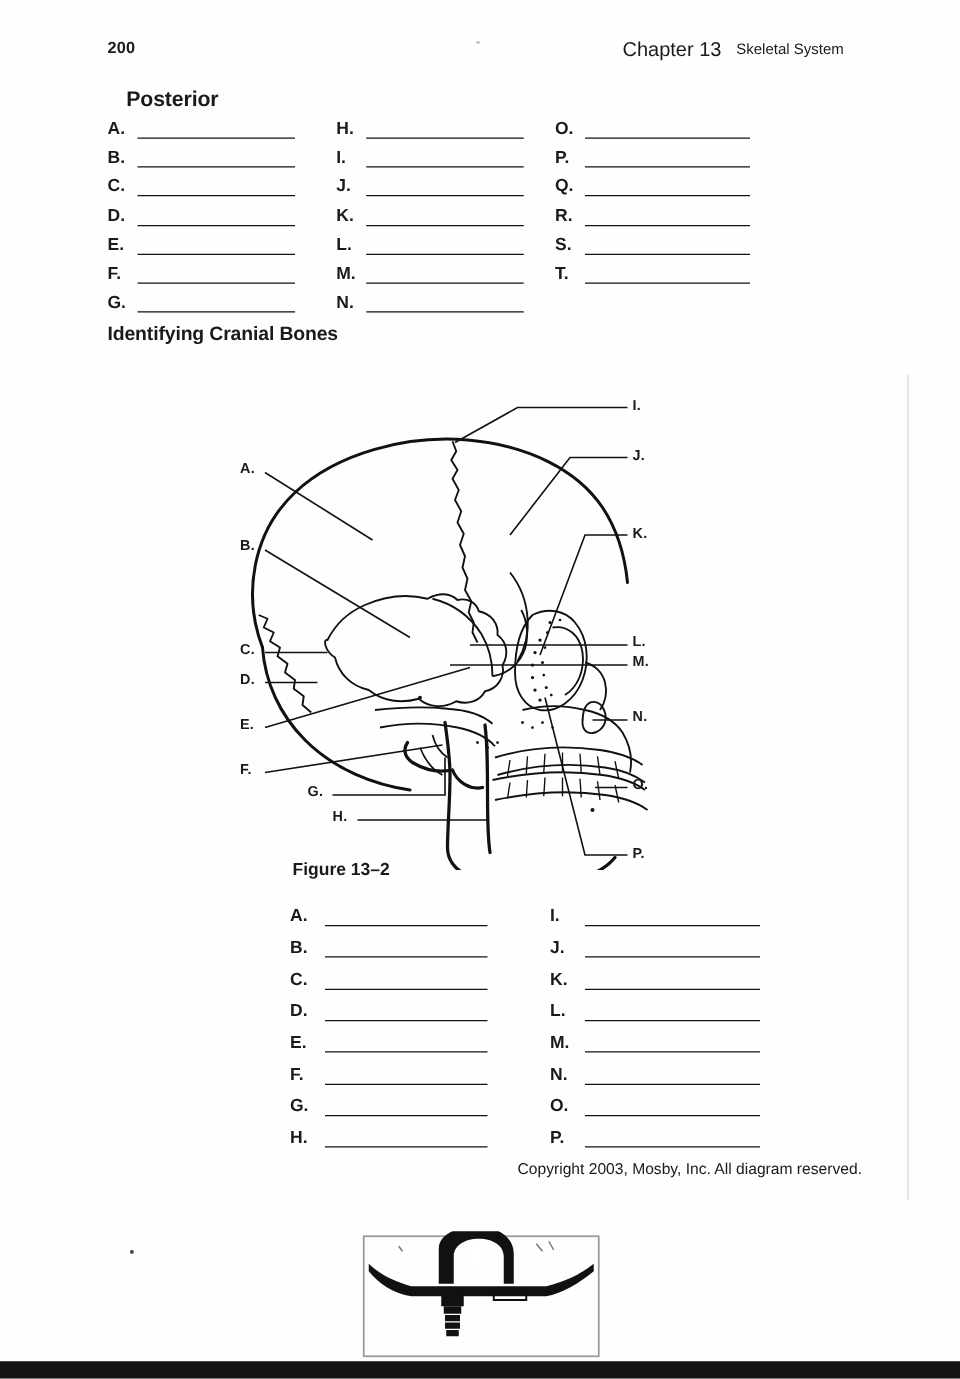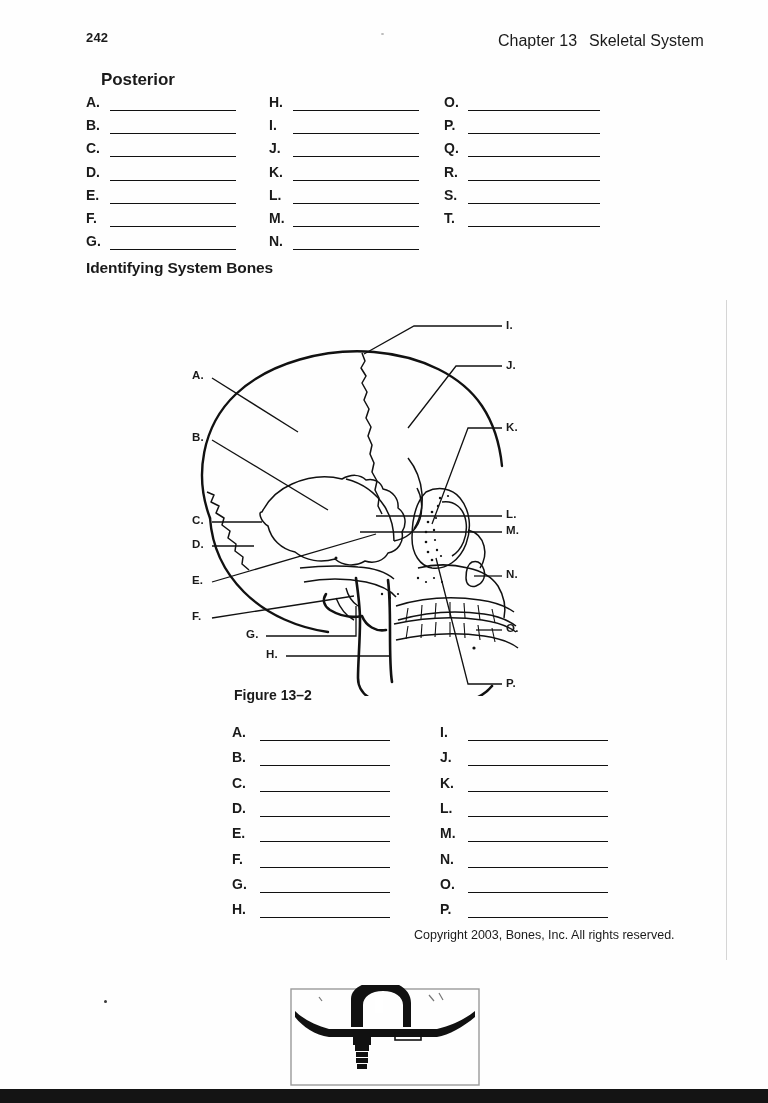--- a/index.html
+++ b/index.html
@@ -6,21 +6,21 @@
   body{
     width:768px;height:1103px;position:relative;overflow:hidden;
     font-family:"Liberation Sans",sans-serif;color:#1a1a1a;
     -webkit-font-smoothing:antialiased;
   }
   .page{position:absolute;inset:0;background:#fefefe;}
 
   
   .pagenum{position:absolute;left:86px;top:30px;font-size:13px;font-weight:bold;letter-spacing:.2px;}
   .chapter{position:absolute;left:498px;top:32px;font-size:16px;font-weight:normal;}
-  .chaptitle{position:absolute;left:589px;top:32px;font-size:16px;}
+  .chaptitle{position:absolute;left:589px;top:32px;font-size:12px;}
 
   .h1{position:absolute;font-size:17px;font-weight:bold;letter-spacing:-.1px;}
   .h2{position:absolute;font-size:15.5px;font-weight:bold;letter-spacing:-.1px;}
   .instr{position:absolute;font-family:"Liberation Serif",serif;font-size:12.5px;}
 
   
   .blankrow{position:absolute;height:20px;}
   .blankrow .ltr{
     position:absolute;left:0;top:0;width:22px;
     font-size:14px;font-weight:bold;line-height:20px;
@@ -48,21 +48,21 @@
   .scanedge-r{position:absolute;left:726px;top:300px;width:1px;height:660px;background:rgba(0,0,0,.16);}
   .speck{position:absolute;background:#3a3a3a;border-radius:50%;}
   #artifact{position:absolute;left:287px;top:985px;width:196px;height:104px;}
   #artifact svg{display:block;width:100%;height:100%;}
 </style>
 </head>
 <body>
 
 <div class="page">
 
-  <div class="pagenum">242</div>
+  <div class="pagenum">200</div>
   <div class="chapter">Chapter 13</div>
   <div class="chaptitle">Skeletal System</div>
 
   <div class="h1" style="left:86px;top:70px;margin-left:15px;">Posterior</div>
 
   <div id="posterior-blanks">
       <div class="blankrow" style="left: 86px; top: 92px; width: 150px;">
         <span class="ltr" style="width: 24px;">A.</span>
         <span class="rule" style="left: 24px; right: 0px;"></span>
       </div>
@@ -137,21 +137,21 @@
       <div class="blankrow" style="left: 444px; top: 184.8px; width: 156px;">
         <span class="ltr" style="width: 24px;">S.</span>
         <span class="rule" style="left: 24px; right: 0px;"></span>
       </div>
       <div class="blankrow" style="left: 444px; top: 208px; width: 156px;">
         <span class="ltr" style="width: 24px;">T.</span>
         <span class="rule" style="left: 24px; right: 0px;"></span>
       </div>
     </div>
 
-  <div class="h2" style="left:86px;top:259px;">Identifying System Bones</div>
+  <div class="h2" style="left:86px;top:259px;">Identifying Cranial Bones</div>
 
   <div id="figure">
     <svg viewBox="0 0 420 390" xmlns="http://www.w3.org/2000/svg">
       <g fill="none" stroke="#111" stroke-width="2.4" stroke-linecap="round" stroke-linejoin="round">
 
         <path d="M60 212 C44 170 52 120 86 88 C120 56 176 42 224 46
                  C272 50 312 70 332 100 C344 118 350 140 352 160"></path>
 
         <path d="M60 212 C62 240 74 266 94 286 C118 310 150 322 178 326"></path>
       </g>
@@ -372,21 +372,21 @@
       <div class="blankrow" style="left: 440px; top: 873.8px; width: 168px;">
         <span class="ltr" style="width: 28px;">O.</span>
         <span class="rule" style="left: 28px; right: 0px;"></span>
       </div>
       <div class="blankrow" style="left: 440px; top: 899.1px; width: 168px;">
         <span class="ltr" style="width: 28px;">P.</span>
         <span class="rule" style="left: 28px; right: 0px;"></span>
       </div>
     </div>
 
-  <div class="copyright">Copyright 2003, Bones, Inc. All rights reserved.</div>
+  <div class="copyright">Copyright 2003, Mosby, Inc. All diagram reserved.</div>
 
   <div class="scanedge-r"></div>
   <div class="speck" style="left:104px;top:1000px;width:3px;height:3px;"></div>
   <div class="speck" style="left:381px;top:33px;width:3px;height:2px;opacity:.35;"></div>
 
   <div id="artifact">
     <svg viewBox="0 0 196 104" xmlns="http://www.w3.org/2000/svg">
       <rect x="4" y="4" width="188" height="96" fill="none" stroke="#9a9a9a" stroke-width="1.4"></rect>
       <path d="M8 26 C16 34 28 40 42 44 L150 44 C166 40 178 34 188 26
                L188 32 C176 42 162 50 150 52 L42 52 C28 50 16 42 8 32 Z" fill="#111"></path>

